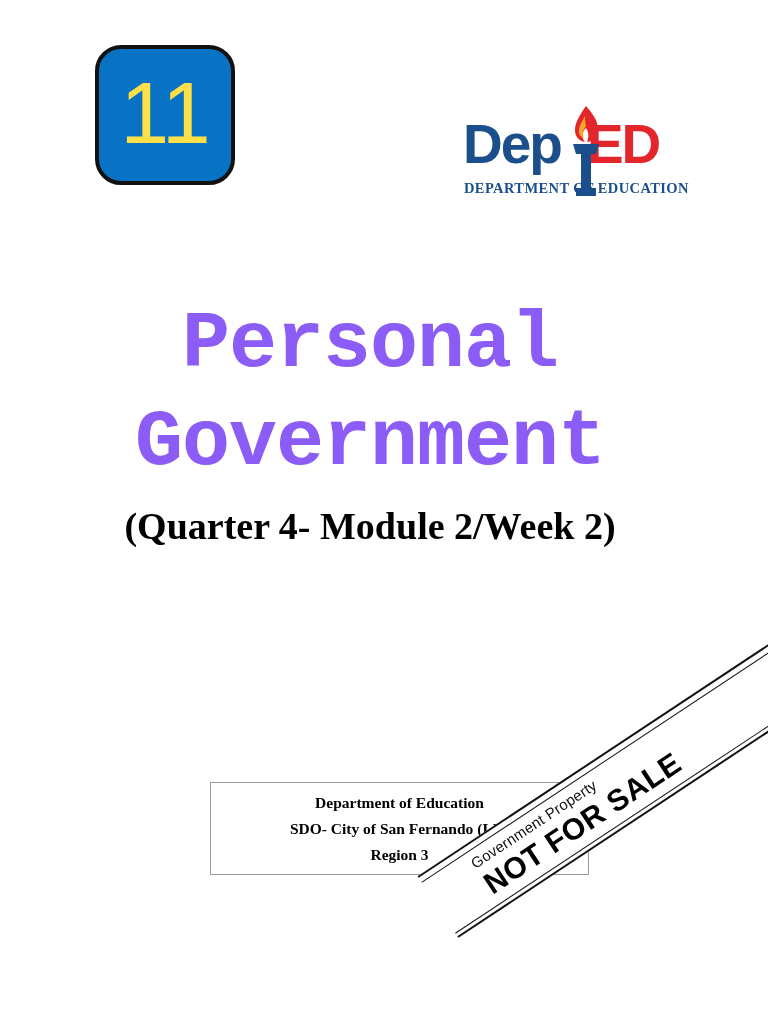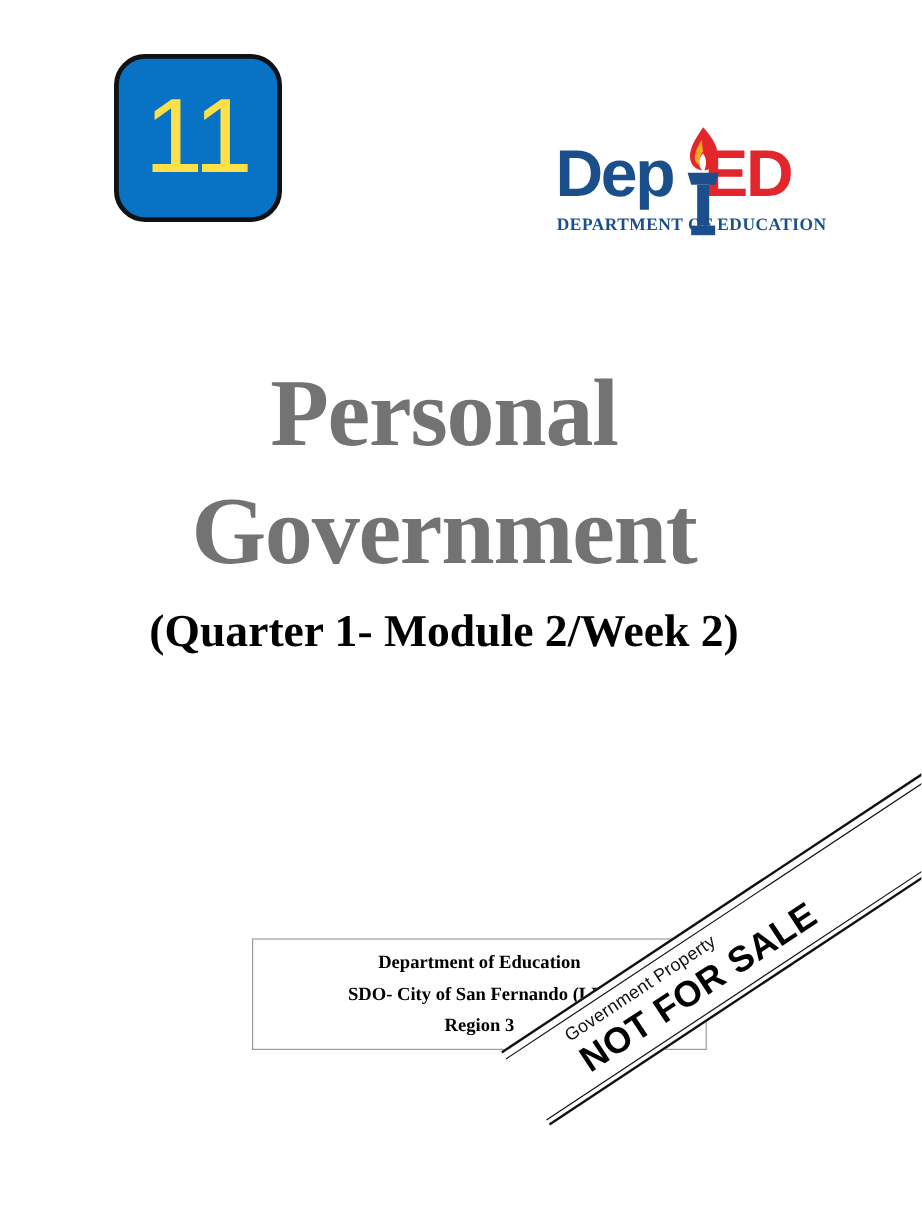--- a/index.html
+++ b/index.html
@@ -90,23 +90,23 @@
 
   
   .title-block {
     position: absolute;
     left: 0;
     top: 296px;
     width: 740px;
     text-align: center;
   }
   .title-line {
-    font-family: Liberation Serif, serif;
-    font-weight: bold;
-    color: #737373;
+    font-family: Liberation Mono, monospace;
+    font-weight: bold;
+    color: #8b5cf6;
     font-size: 80px;
     line-height: 98px;
     letter-spacing: -1px;
   }
   .subtitle-line {
     font-family: "Liberation Serif", serif;
     font-weight: bold;
     color: #000000;
     font-size: 38px;
     line-height: 56px;
@@ -200,21 +200,21 @@
 
       <rect x="12" y="84" width="20" height="8" fill="#1B4F8C"></rect>
     </svg>
 
     <div class="deped-tagline">DEPARTMENT OF EDUCATION</div>
   </div>
 
   <div class="title-block">
     <div class="title-line">Personal</div>
     <div class="title-line">Government</div>
-    <div class="subtitle-line">(Quarter 1- Module 2/Week 2)</div>
+    <div class="subtitle-line">(Quarter 4- Module 2/Week 2)</div>
   </div>
 
   <div class="publisher-box">
     <div class="publisher-line">Department of Education</div>
     <div class="publisher-line">SDO- City of San Fernando (LU)</div>
     <div class="publisher-line">Region 3</div>
   </div>
 
   <div class="banner">
     <div class="banner-inner">

